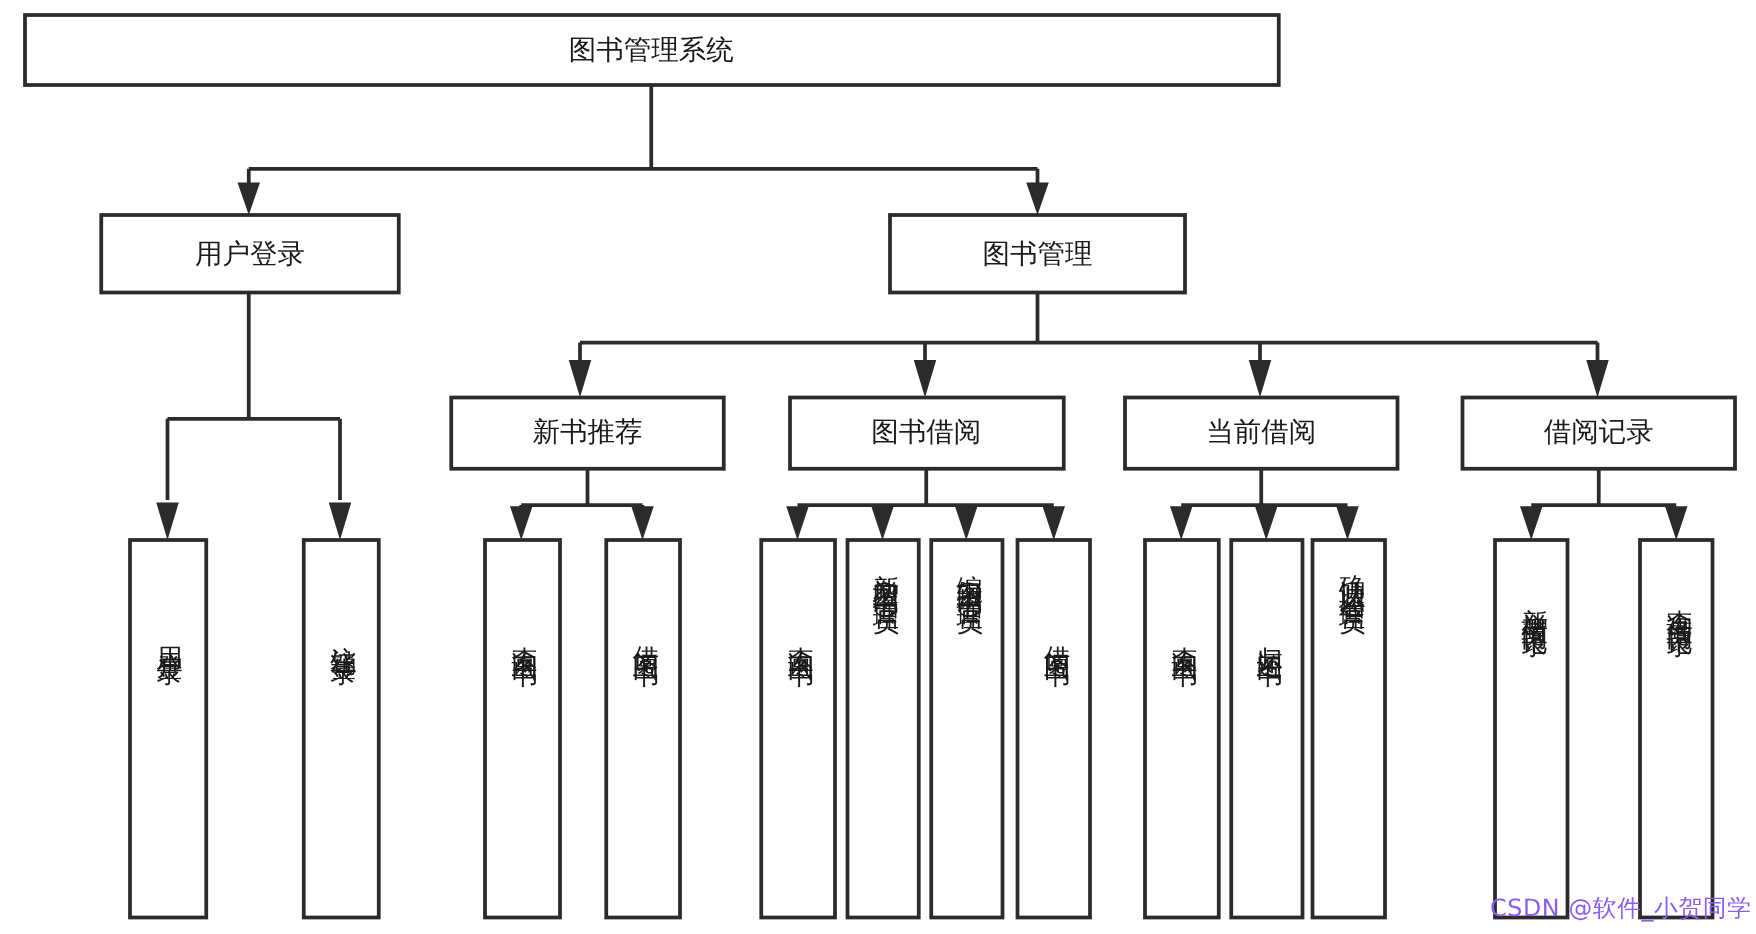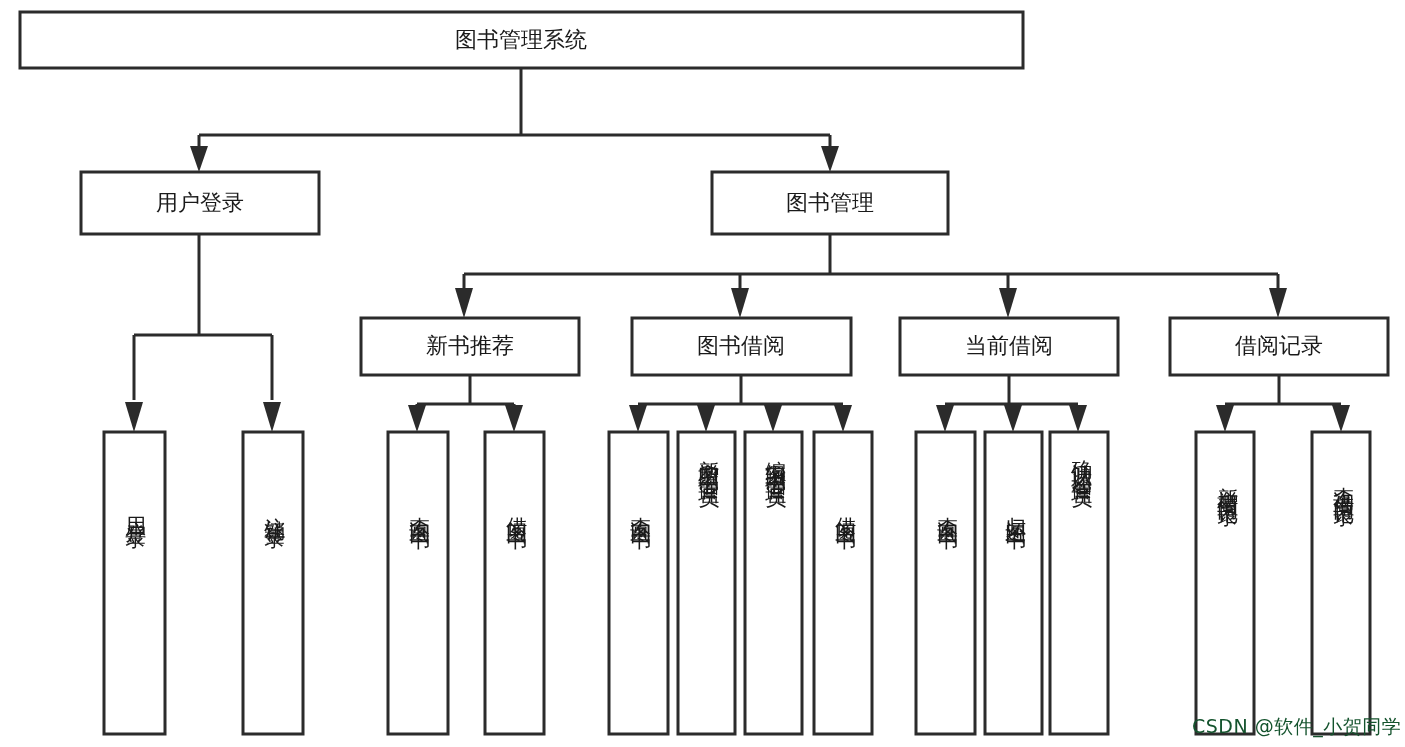--- a/index.html
+++ b/index.html
@@ -60,21 +60,21 @@
     color: #1a1a1a;
     letter-spacing: 4px;
     white-space: nowrap;
     text-align: left;
     pointer-events: none;
   }
   .watermark {
     position: absolute;
     font-family: "DejaVu Sans", "Liberation Sans", sans-serif;
     font-size: 19px;
-    color: #14532d;
+    color: #8b5cf6;
     white-space: nowrap;
     letter-spacing: 0.5px;
   }
 </style>
 </head>
 <body>
 
 <div id="diagram-root">
 
   <svg id="diagram-svg" viewBox="0 0 1405 747">

